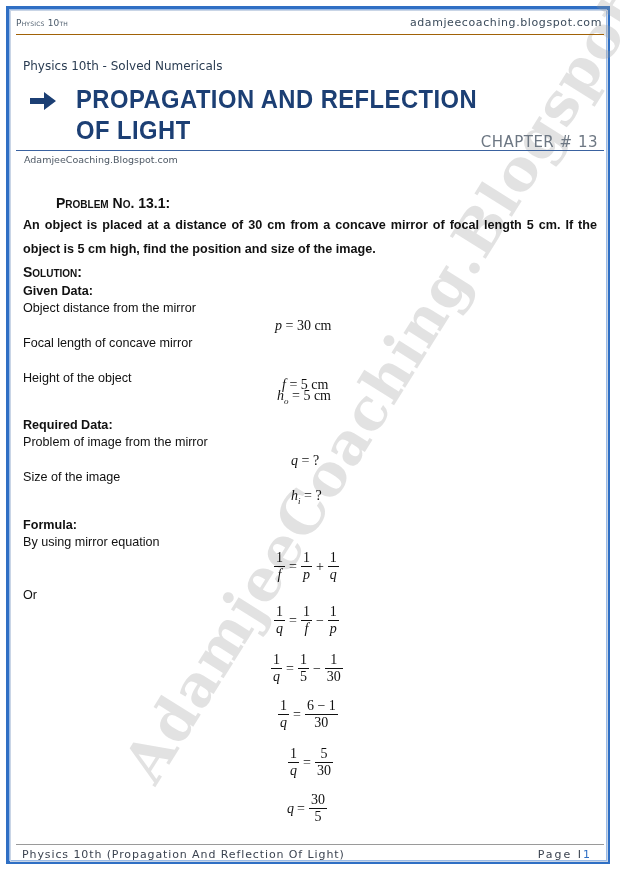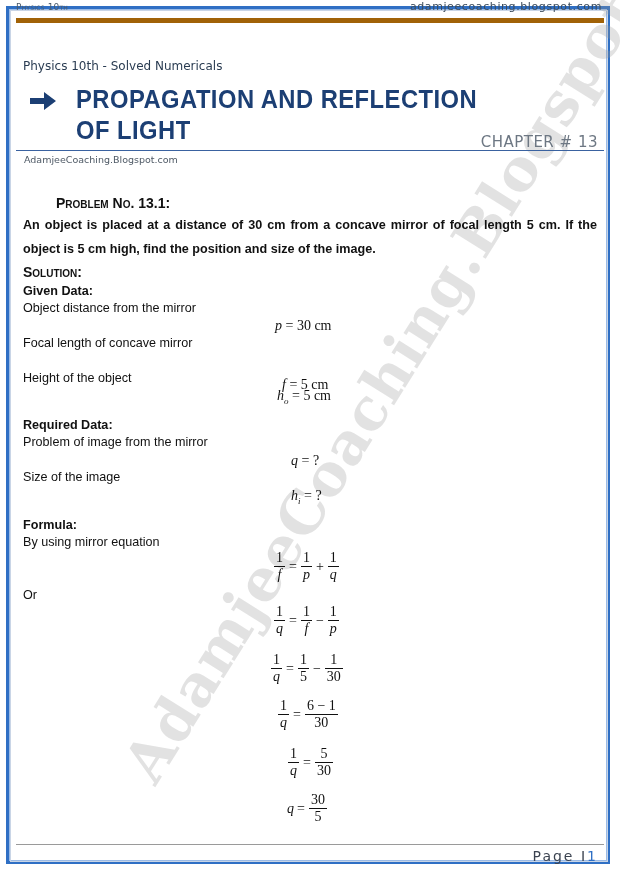--- a/index.html
+++ b/index.html
@@ -1,19 +1,19 @@
 <!DOCTYPE html>
 <html><head>
 <meta charset="utf-8">
 <style>
   html, body { margin:0; padding:0; background:#ffffff; }
   body { width:620px; height:877px; position:relative; overflow:hidden; font-family:"DejaVu Sans", sans-serif; }
   .frame { position:absolute; left:6px; top:6px; width:604px; height:858px; border:3px solid #2f6fc4; box-shadow: inset 0 0 0 1px #9bbbe6; box-sizing:border-box; }
   .frame-inner { position:absolute; left:10px; top:10px; width:598px; height:852px; border:1px solid #c9d5e6; box-sizing:border-box; }
-  .hdr { position:absolute; left:16px; top:0; width:588px; height:18px; border-bottom:5px solid #a16207; }
+  .hdr { position:absolute; left:16px; top:16px; width:588px; height:18px; border-bottom:1px solid #a16207; }
   .hdr-left { position:absolute; left:0; top:2px; font-size:9px; color:#4a5a6a; font-variant:small-caps; letter-spacing:0.2px; }
   .hdr-right { position:absolute; right:2px; top:0px; font-size:11px; color:#3b4b5b; letter-spacing:0.6px; }
   .subtitle { position:absolute; left:23px; top:59px; font-size:12px; color:#2a3c52; }
   .title-arrow { position:absolute; left:28px; top:91px; width:30px; height:20px; }
   .title { position:absolute; left:76px; top:84px; font-size:25px; line-height:31px; color:#1c3f74; font-weight:bold; font-family:"Liberation Sans Narrow","Liberation Sans", sans-serif; letter-spacing:0.5px; transform:scaleX(0.95); transform-origin:left; }
   .chapter { position:absolute; right:22px; top:133px; font-size:15px; color:#6d7783; letter-spacing:0.5px; }
   .title-rule { position:absolute; left:16px; top:150px; width:588px; border-top:1px solid #3a62a0; }
   .site { position:absolute; left:24px; top:154px; font-size:9.5px; color:#4e5965; }
   .content { position:absolute; left:23px; top:0; width:574px; font-family:"Liberation Sans", sans-serif; color:#111; font-size:12.6px; }
   .abs { position:absolute; }
@@ -21,21 +21,21 @@
   .sc { font-variant:small-caps; font-weight:bold; font-size:14px; }
   .just { text-align:justify; line-height:24px; }
   .math { font-family:"Liberation Serif","DejaVu Serif", serif; font-style:italic; font-size:14px; position:absolute; white-space:nowrap; }
   .n { font-style:normal; }
   .frac { display:inline-block; vertical-align:middle; text-align:center; margin:0 1px; }
   .frac .num { display:block; padding:0 2px; border-bottom:1px solid #111; line-height:16px; }
   .frac .den { display:block; padding:0 2px; line-height:16px; }
   .op { display:inline-block; vertical-align:middle; margin:0 3px; font-style:normal; }
   .ftr { position:absolute; left:16px; top:844px; width:588px; height:18px; border-top:1px solid #9a9a9a; }
   .ftr-left { position:absolute; left:6px; top:3px; font-size:11px; color:#3b4350; letter-spacing:0.9px; }
-  .ftr-right { position:absolute; right:6px; top:3px; font-size:14px; color:#3b4350; letter-spacing:2px;padding-left:12px; }
+  .ftr-right { position:absolute; right:12px; top:3px; font-size:11px; color:#3b4350; letter-spacing:2px;padding-left:12px; }
   .ftr-right .pg { color:#2f6fc4; }
   .watermark { position:absolute; left:-40px; top:420px; width:760px; text-align:center; transform:rotate(-58deg); font-family:"DejaVu Serif", serif; font-weight:bold; font-size:58px; color:rgba(150,150,150,0.28); letter-spacing:1px; pointer-events:none; white-space:nowrap; }
 </style>
 </head>
 <body>
 
 <div class="frame"></div>
 <div class="frame-inner"></div>
 
 <div class="watermark">AdamjeeCoaching.Blogspot.com</div>
@@ -101,14 +101,15 @@
   <div class="math" style="left:264px;top:746px;">
     <span class="frac"><span class="num n">1</span><span class="den">q</span></span><span class="op">=</span><span class="frac"><span class="num n">5</span><span class="den n">30</span></span>
   </div>
 
   <div class="math" style="left:264px;top:792px;">
     <span class="op" style="margin:0;font-style:italic">q</span><span class="op">=</span><span class="frac"><span class="num n">30</span><span class="den n">5</span></span>
   </div>
 </div>
 
 <div class="ftr">
+  <span class="ftr-left">Physics 10th (Propagation And Reflection Of Light)</span>
   <span class="ftr-right"><span>Page I</span><span class="pg">1</span></span>
 </div>
 
 </body></html>

